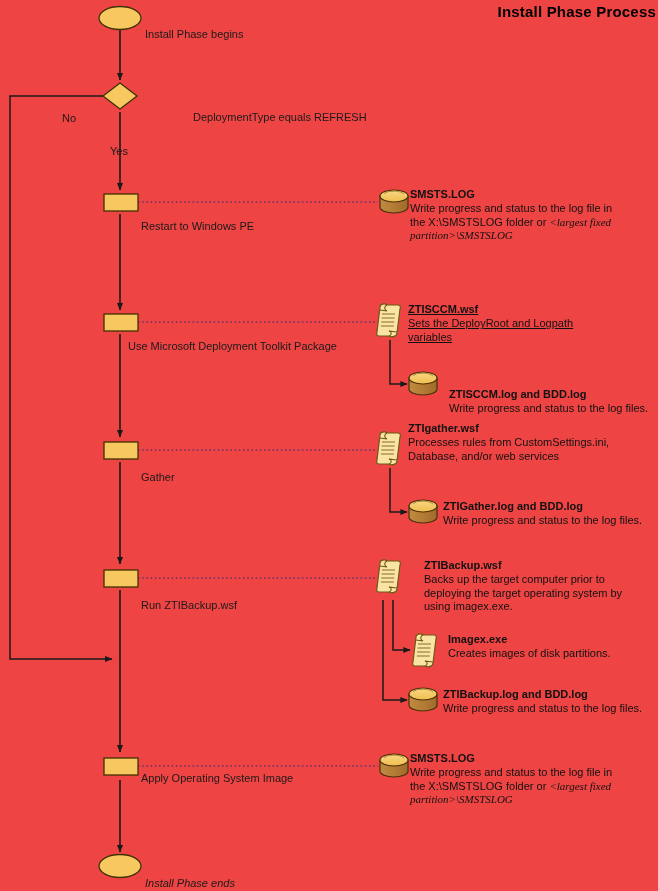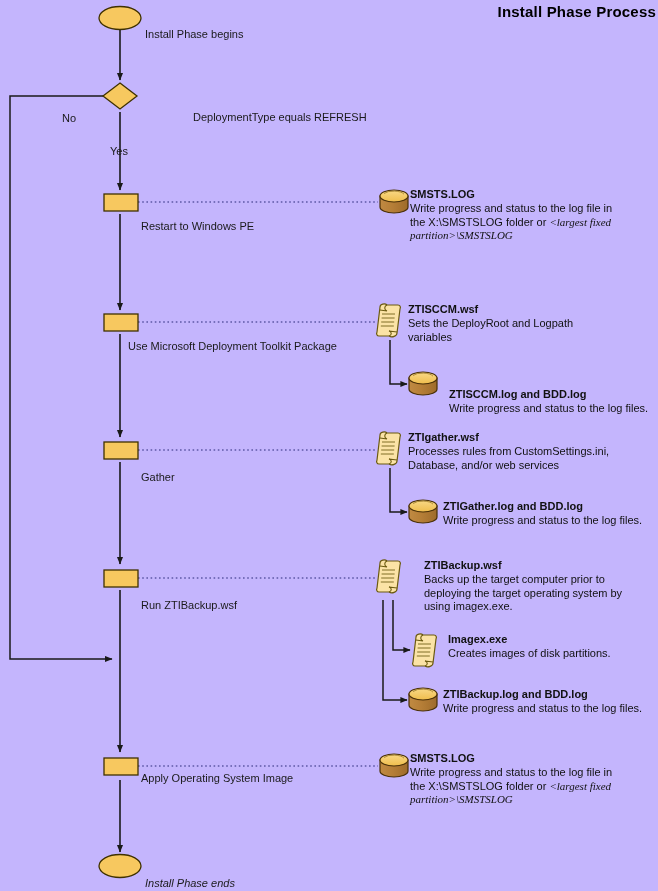--- a/index.html
+++ b/index.html
@@ -7,21 +7,21 @@
     padding: 0;
     background: #ffffff;
   }
   body {
     font-family: "Liberation Sans", sans-serif;
   }
   #canvas {
     position: relative;
     width: 658px;
     height: 891px;
-    background: #c4b5fd;
+    background: #ef4444;
     overflow: hidden;
   }
   svg#flow {
     position: absolute;
     left: 0;
     top: 0;
     width: 658px;
     height: 891px;
   }
   .lbl {
@@ -224,31 +224,31 @@
 
   <div class="lbl" style="left:141px; top:772px;">Apply Operating System Image</div>
 
   <div class="lbl" style="left:145px; top:877px;font-style:italic;">Install Phase ends</div>
 
   <div class="note" style="left:410px; top:188px;">
     <span class="hd">SMSTS.LOG</span>
     <span class="bd"><span>Write progress and status to the log file in</span><br><span>the X:\SMSTSLOG folder or </span><span class="ital">&lt;largest fixed partition&gt;\SMSTSLOG</span></span>
   </div>
 
-  <div class="note" style="left:408px; top:303px; width:185px;">
+  <div class="note" style="left:408px; top:303px; width:185px;text-decoration:underline;">
     <span class="hd">ZTISCCM.wsf</span>
     <span class="bd">Sets the DeployRoot and Logpath variables</span>
   </div>
 
   <div class="note" style="left:443px; top:388px; width:215px;margin-left:6px;">
     <span class="hd">ZTISCCM.log and BDD.log</span>
     <span class="bd">Write progress and status to the log files.</span>
   </div>
 
-  <div class="note" style="left:408px; top:431px; width:205px;">
+  <div class="note" style="left:408px; top:422px; width:205px;">
     <span class="hd">ZTIgather.wsf</span>
     <span class="bd">Processes rules from CustomSettings.ini, Database, and/or web services</span>
   </div>
 
   <div class="note" style="left:443px; top:500px; width:215px;">
     <span class="hd">ZTIGather.log and BDD.log</span>
     <span class="bd">Write progress and status to the log files.</span>
   </div>
 
   <div class="note" style="left:424px; top:559px; width:200px;">

